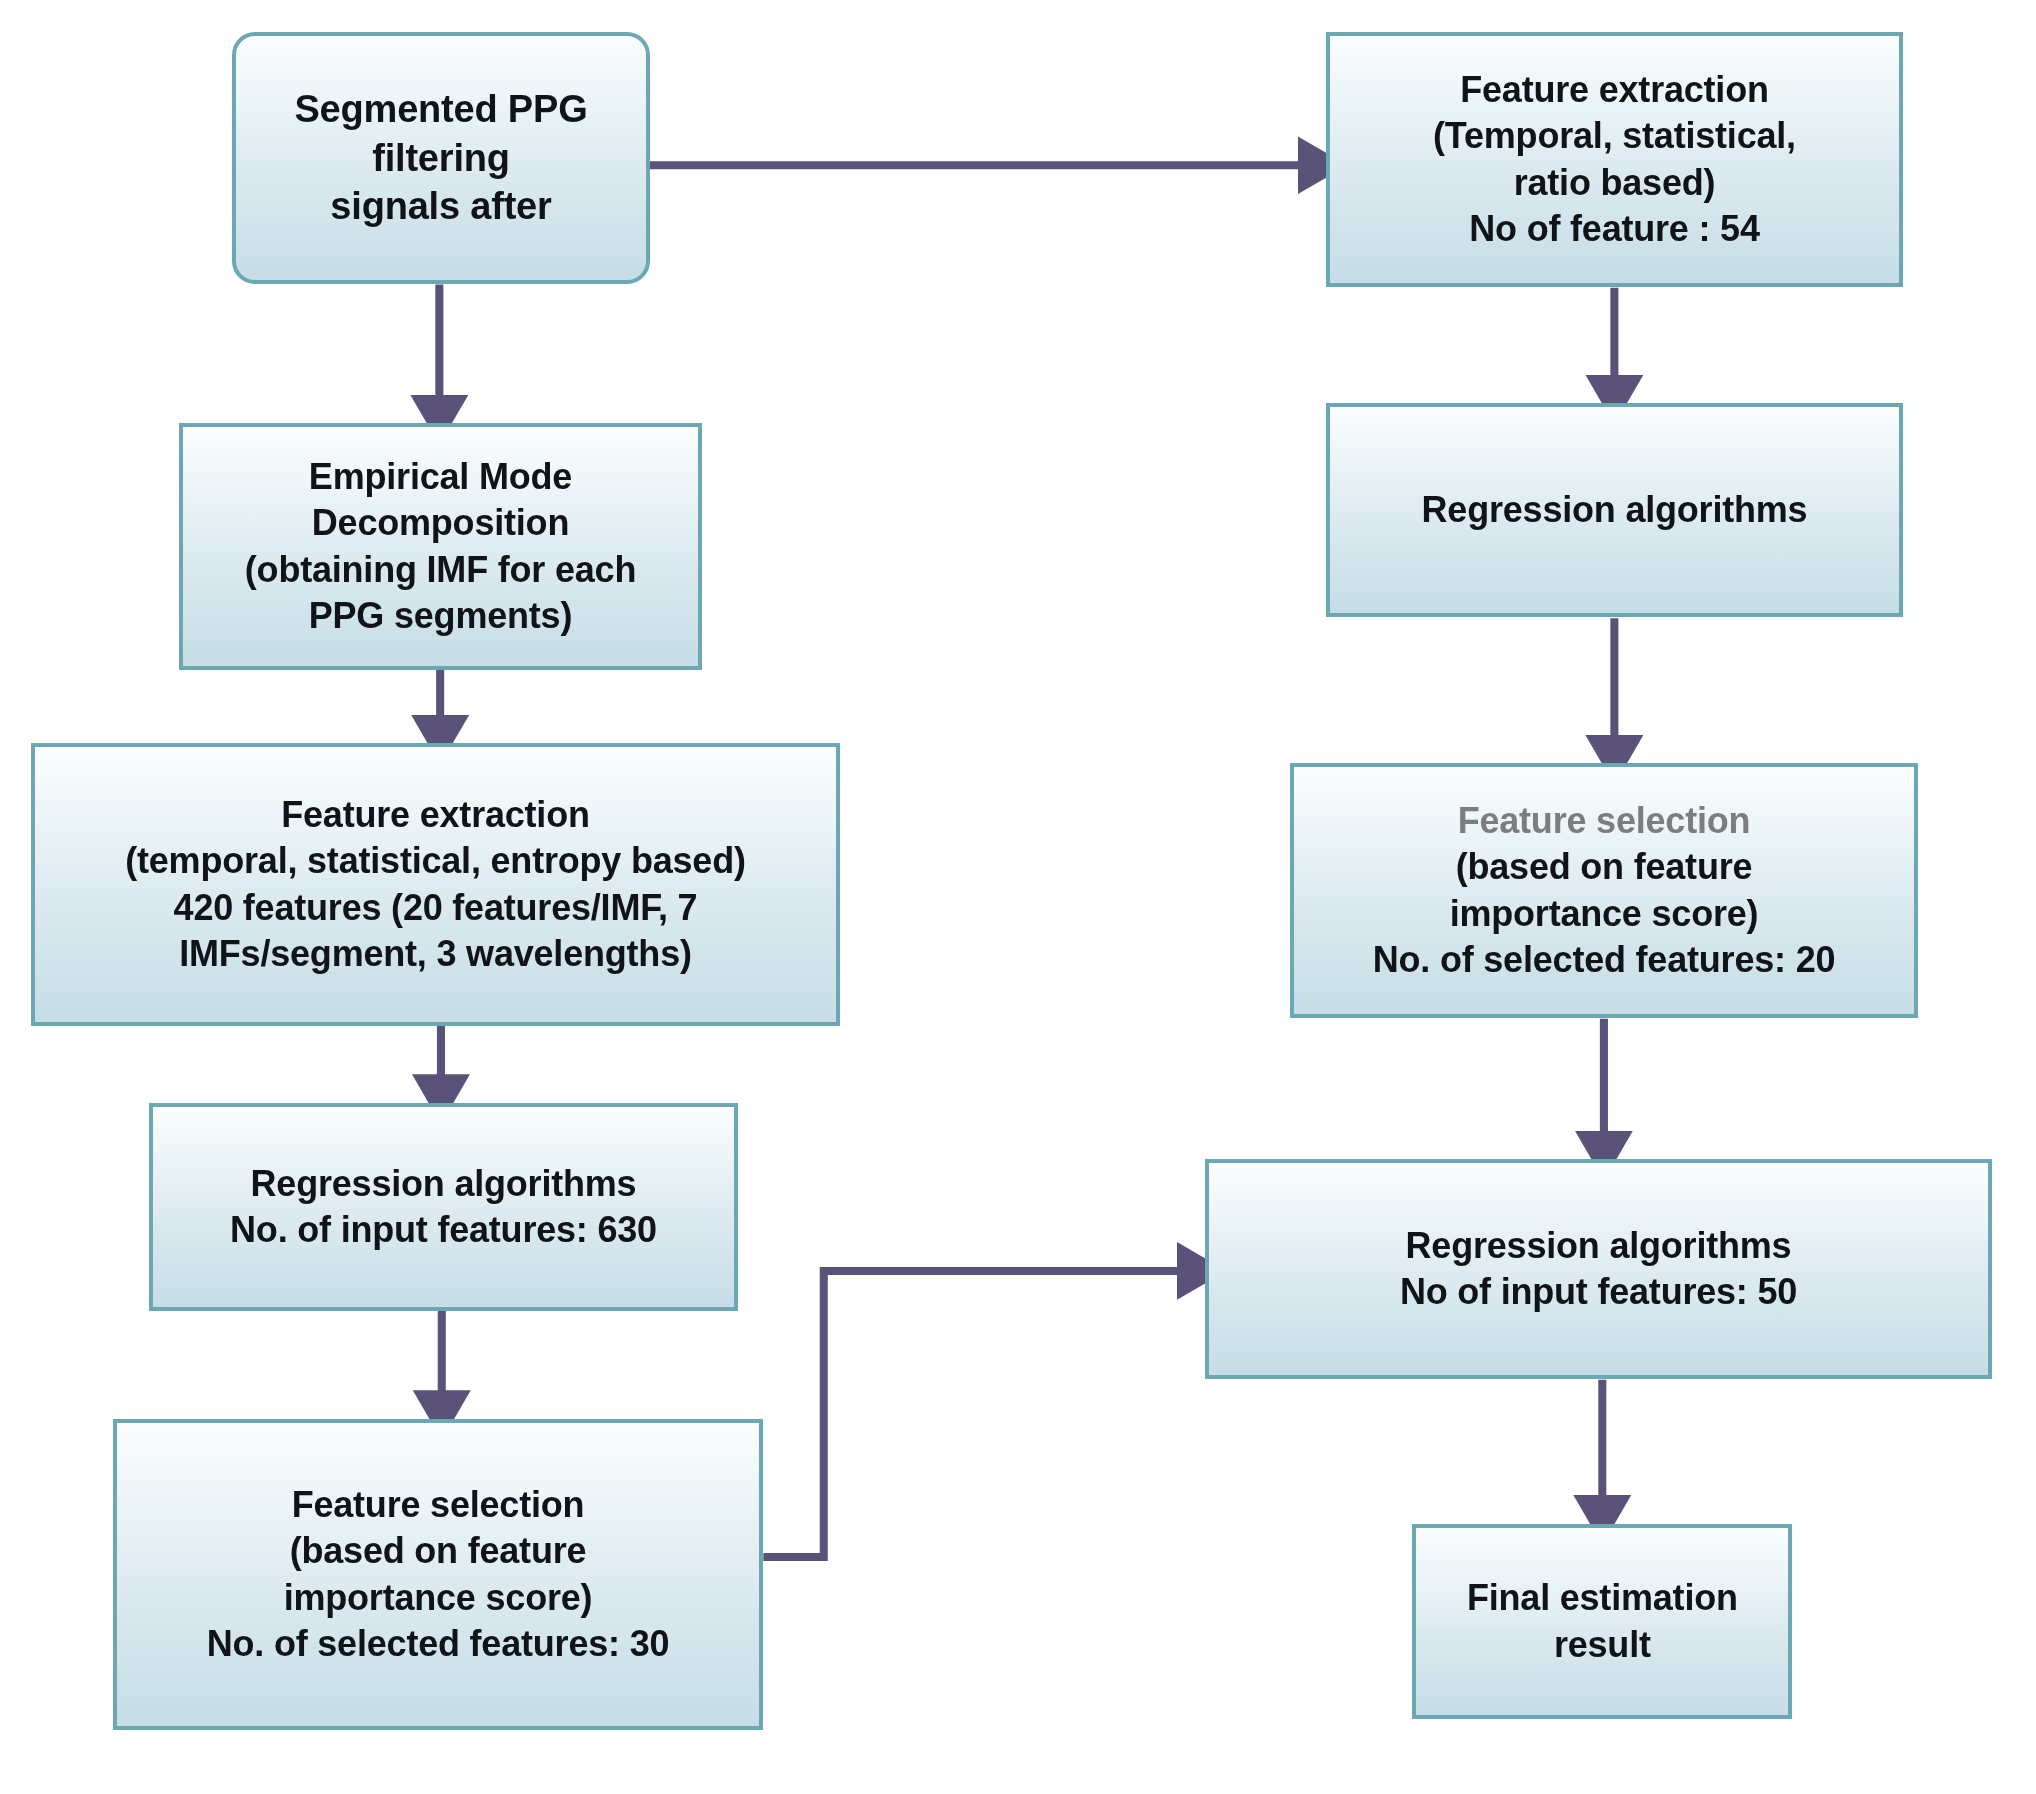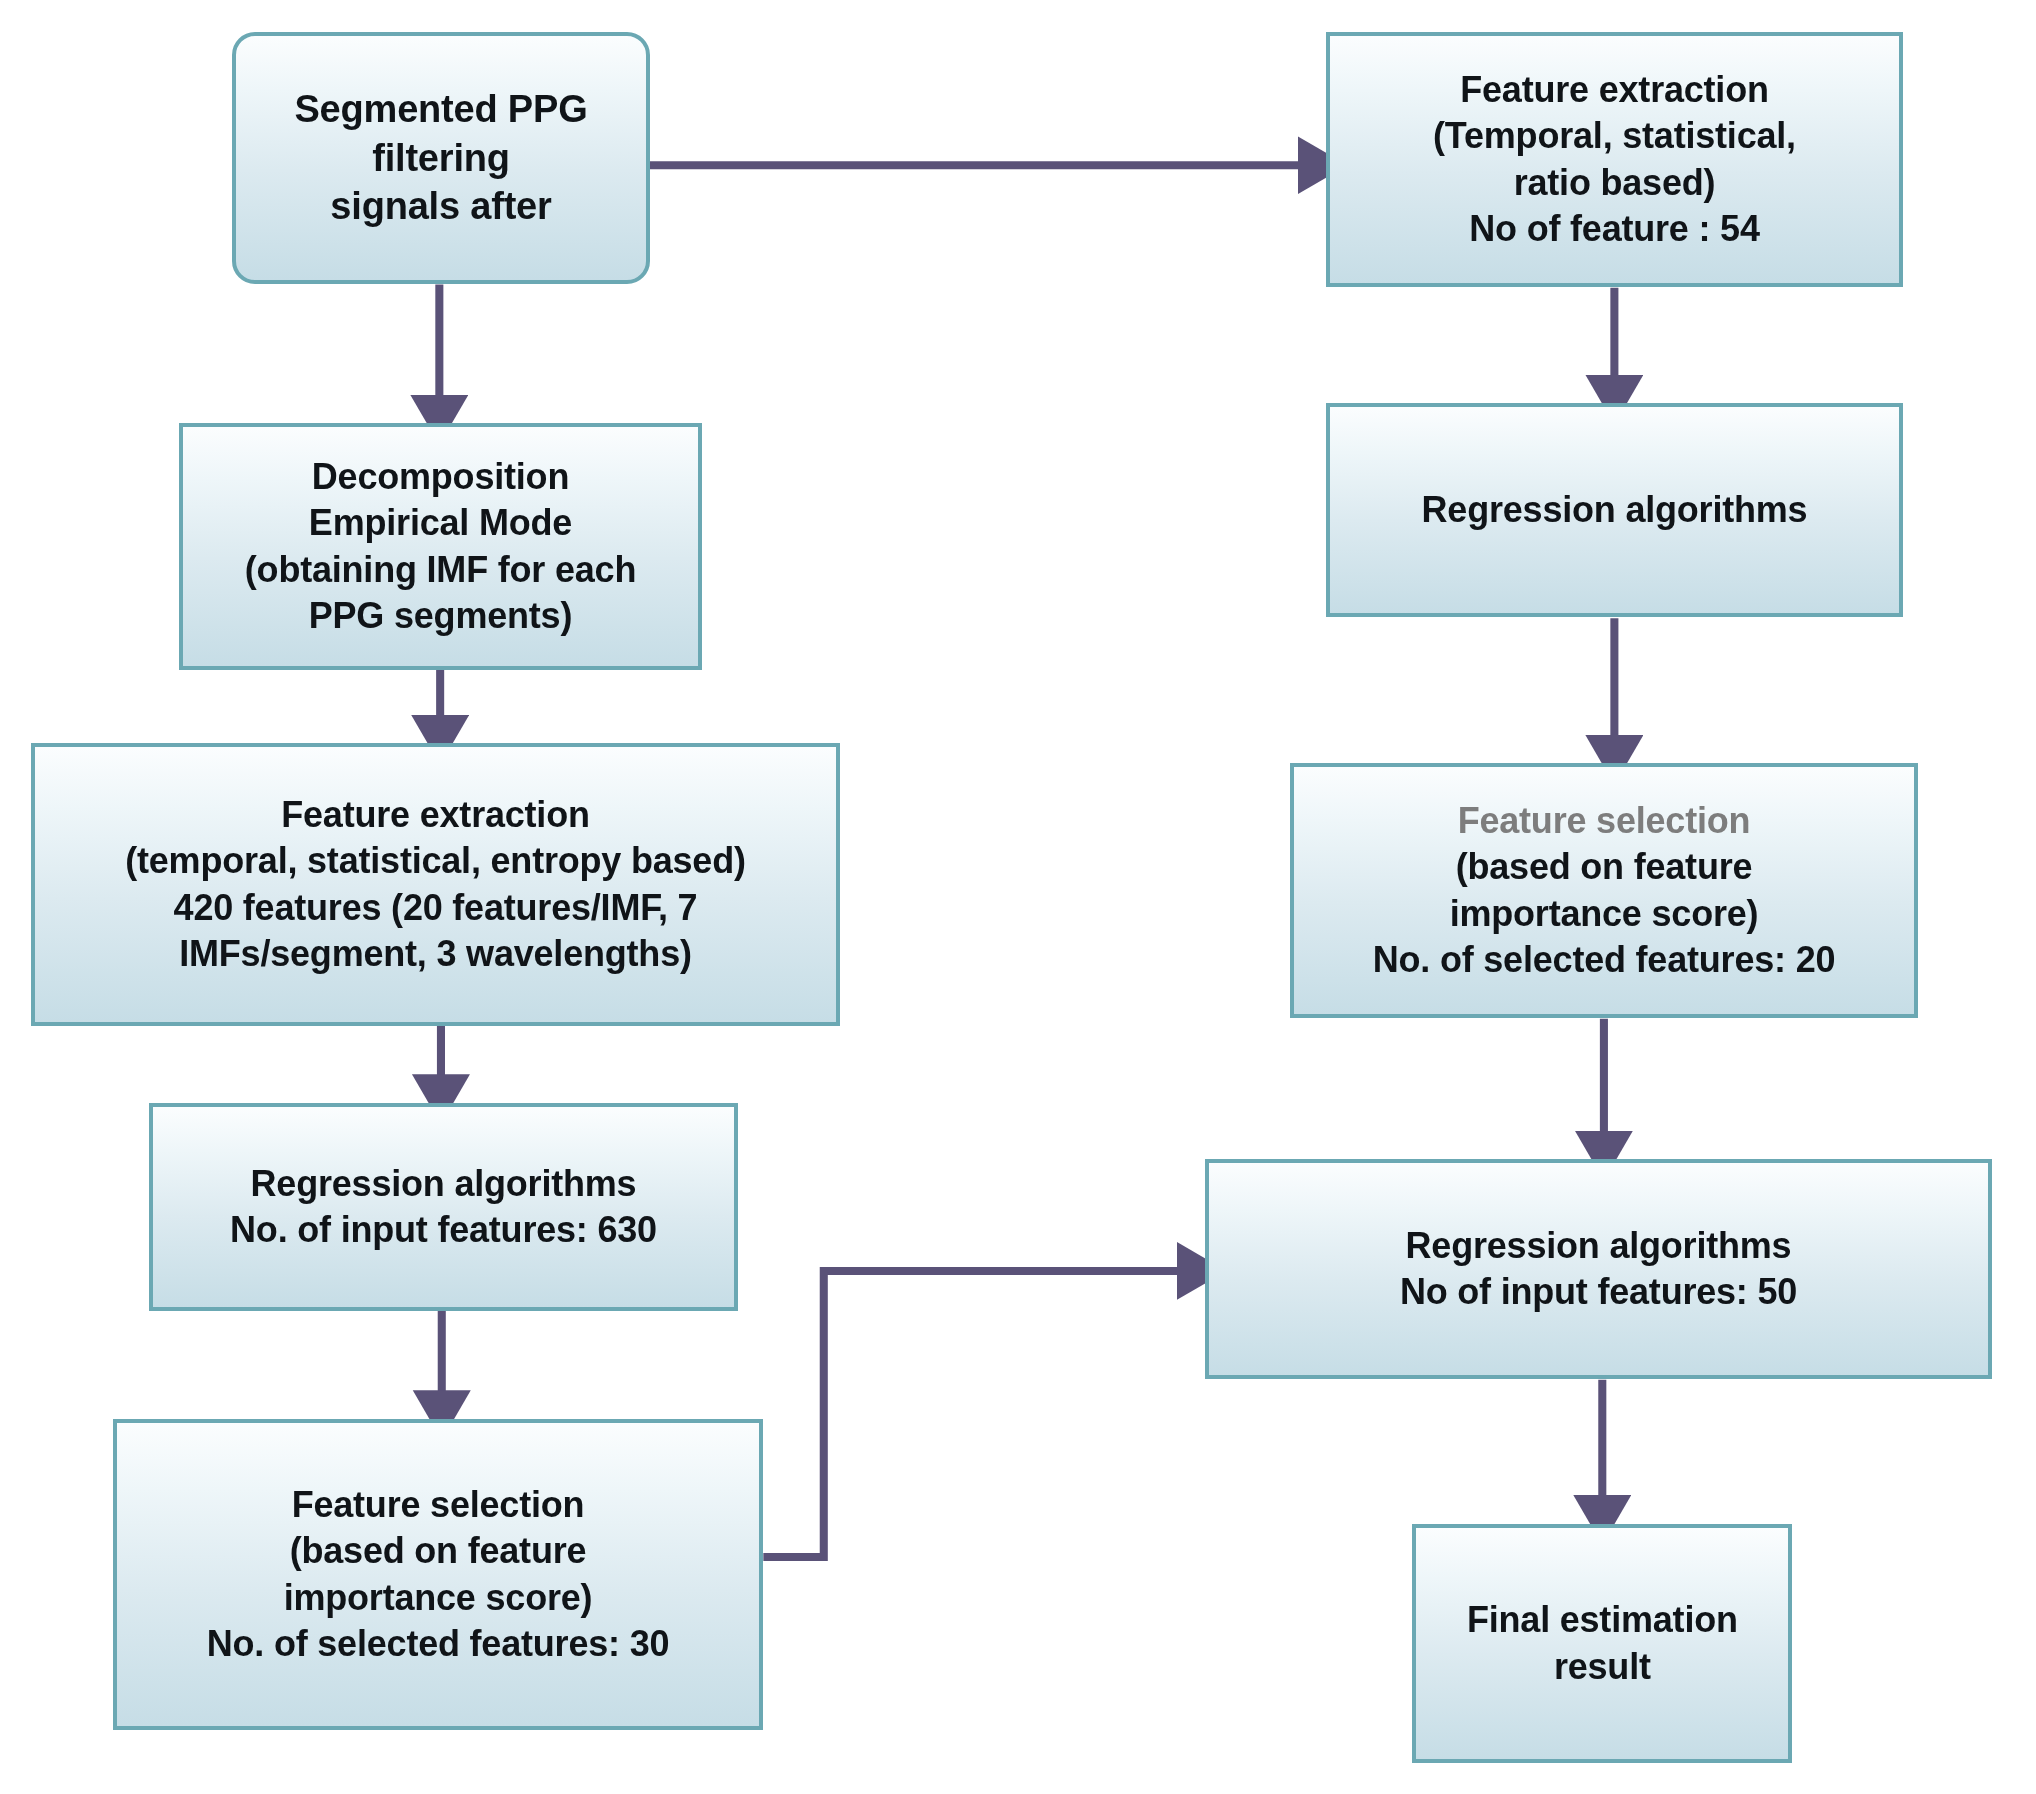--- a/index.html
+++ b/index.html
@@ -43,21 +43,21 @@
   #n-seg        { left: 232px;  top: 32px;   width: 418px; height: 252px; font-size: 38px; border-radius: 23px; }
   #n-emd        { left: 179px;  top: 423px;  width: 523px; height: 247px; font-size: 36px; }
   #n-featext-l  { left: 31px;   top: 743px;  width: 809px;height: 283px; font-size: 36px; }
   #n-reg-l      { left: 149px;  top: 1103px; width: 589px; height: 208px; font-size: 36px; }
   #n-featsel-l  { left: 113px;  top: 1419px; width: 650px; height: 311px; font-size: 36px; }
 
   #n-featext-r  { left: 1326px; top: 32px;   width: 577px; height: 255px; font-size: 36px; }
   #n-reg-r      { left: 1326px; top: 403px;  width: 577px; height: 214px; font-size: 36px; }
   #n-featsel-r  { left: 1290px; top: 763px;  width: 628px; height: 255px; font-size: 36px; }
   #n-reg-final  { left: 1205px; top: 1159px; width: 787px; height: 220px; font-size: 36px; }
-  #n-final      { left: 1412px; top: 1524px; width: 380px; height: 239px; font-size: 36px; padding-left: 12px; }
+  #n-final      { left: 1412px; top: 1524px; width: 380px; height: 195px; font-size: 36px; padding-left: 12px; }
 
   
   #wires {
     position: absolute;
     left: 0; top: 0;
     width: 2036px;
     height: 1794px;
     pointer-events: none;
   }
 </style>
@@ -94,22 +94,22 @@
     <line x1="1988" y1="1712" x2="1988" y2="1865" stroke="#5a5278" stroke-width="10" marker-end="url(#arrowhead)"></line>
   </svg>
 
   <div class="node" id="n-seg">
     <span class="ln">Segmented PPG</span>
     <span class="ln">filtering</span>
     <span class="ln">signals after</span>
   </div>
 
   <div class="node" id="n-emd">
+    <span class="ln">Empirical Mode</span>
     <span class="ln">Decomposition</span>
-    <span class="ln">Empirical Mode</span>
     <span class="ln">(obtaining IMF for each</span>
     <span class="ln">PPG segments)</span>
   </div>
 
   <div class="node" id="n-featext-l">
     <span class="ln">Feature extraction</span>
     <span class="ln">(temporal, statistical, entropy based)</span>
     <span class="ln">420 features (20 features/IMF, 7</span>
     <span class="ln">IMFs/segment, 3 wavelengths)</span>
   </div>

